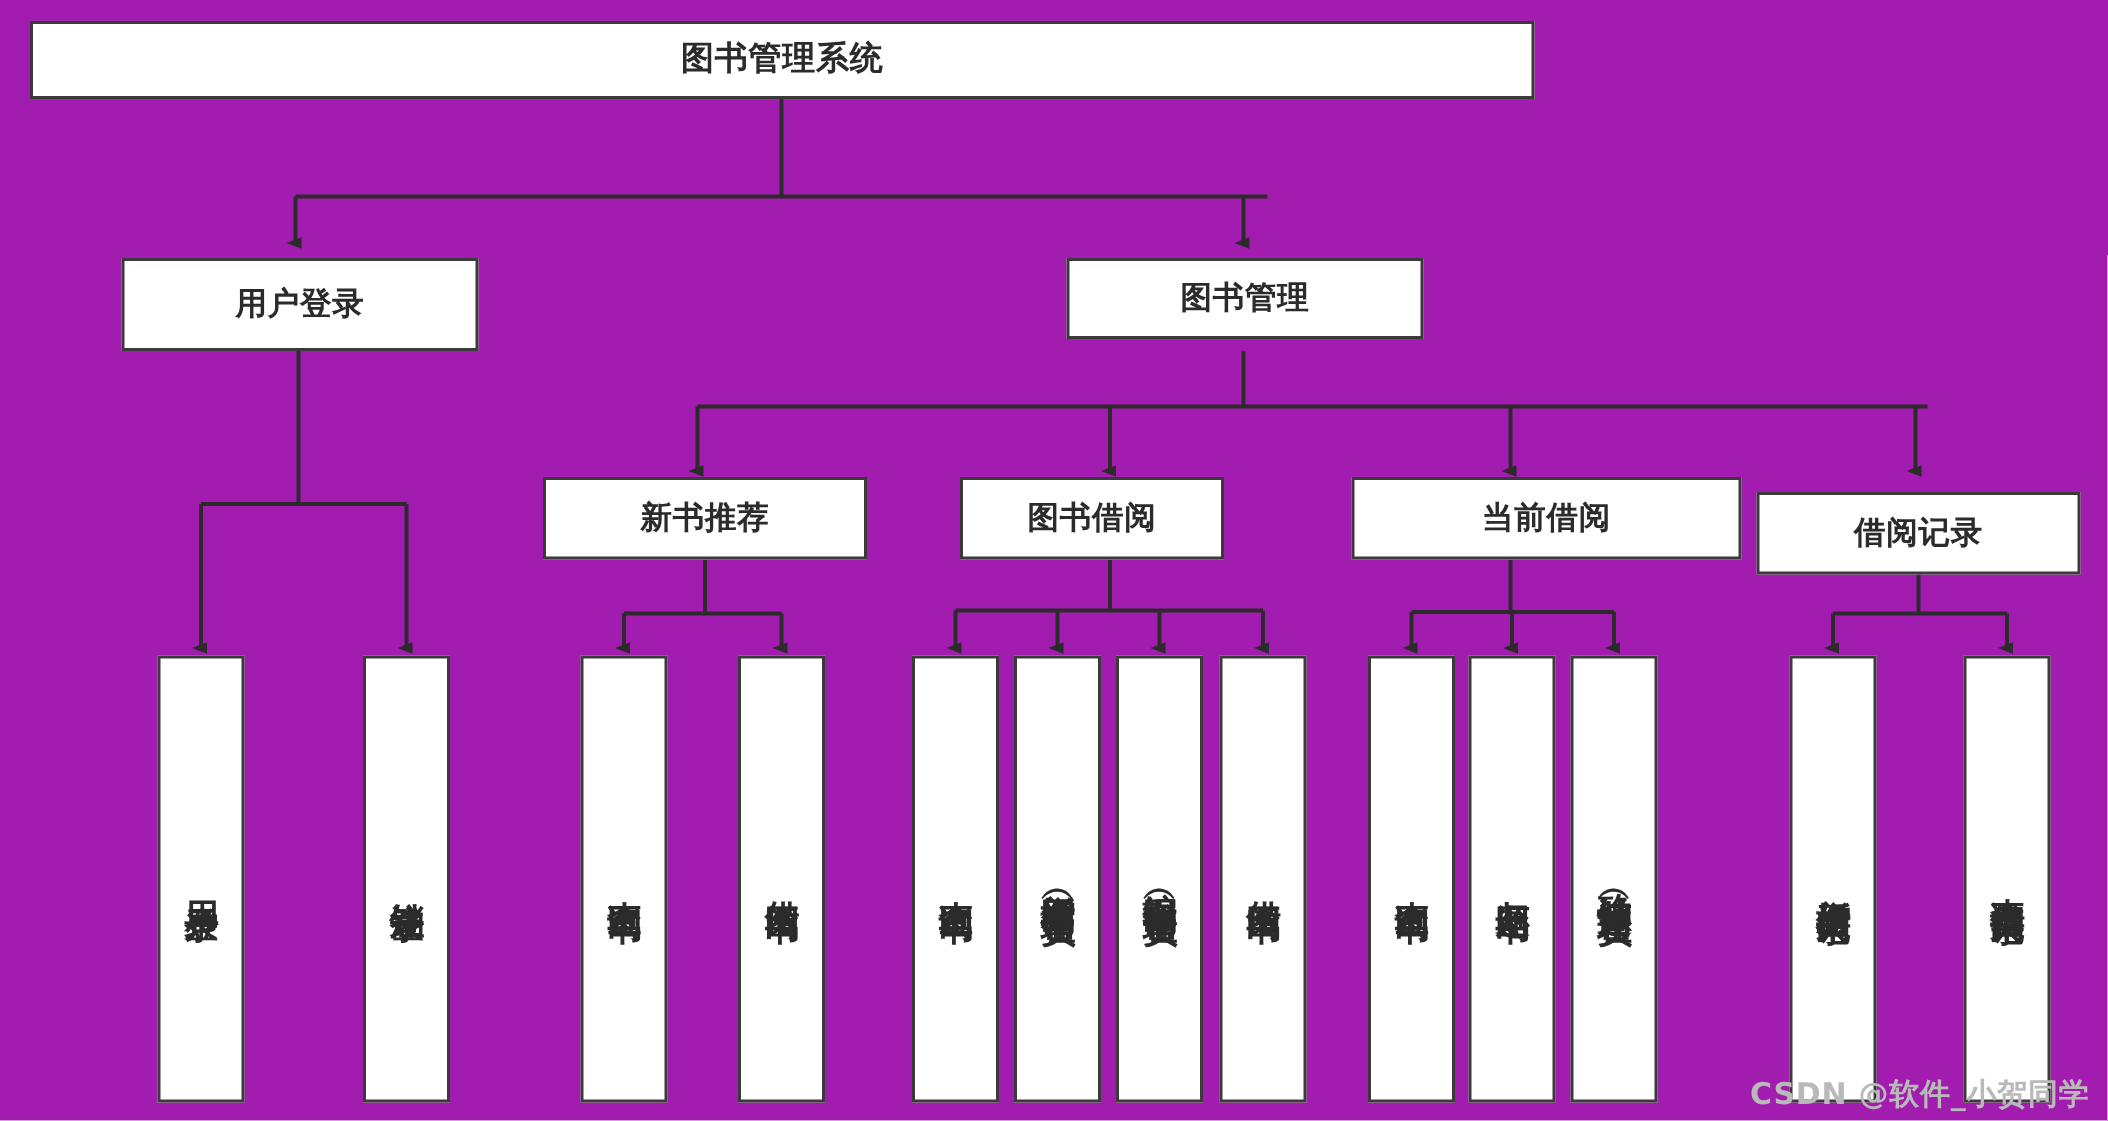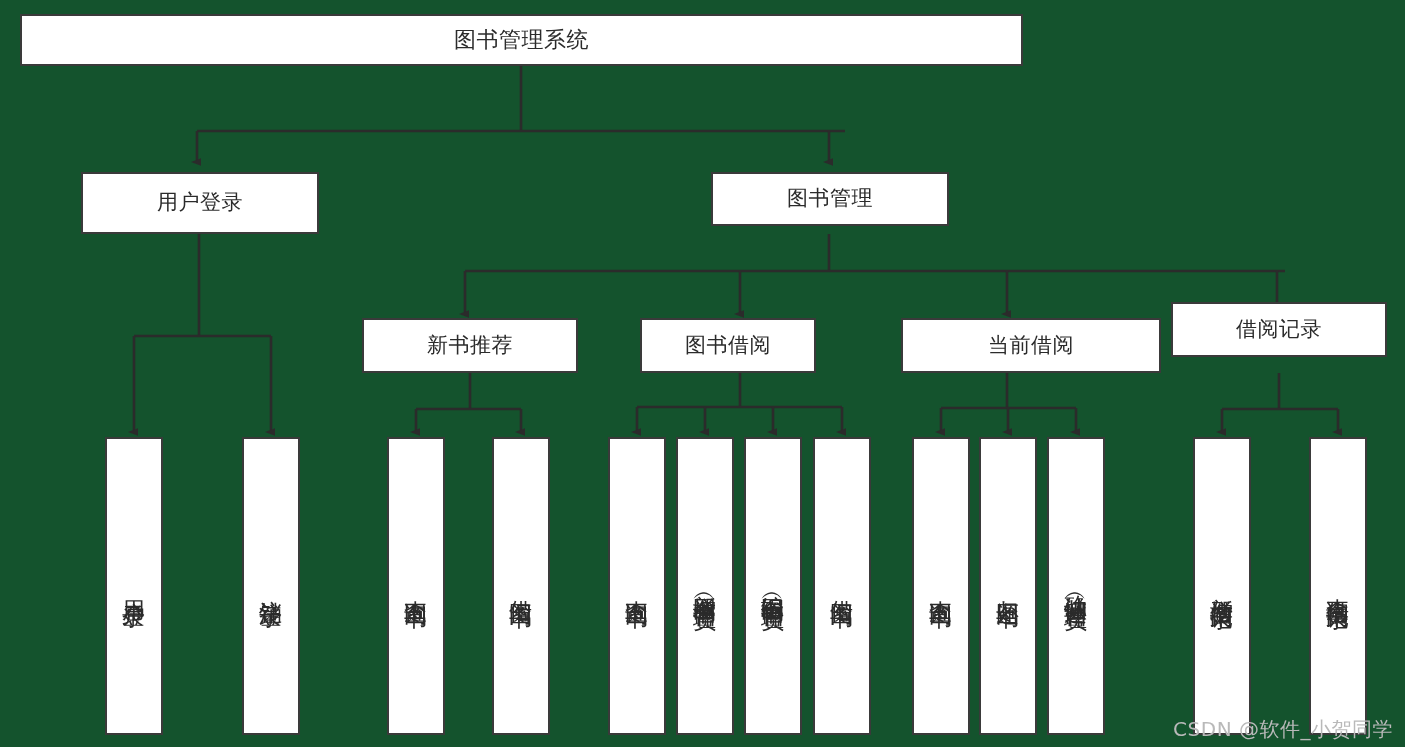--- a/index.html
+++ b/index.html
@@ -8,22 +8,23 @@
     padding: 0;
     background: #ffffff;
   }
   body {
     font-family: "DejaVu Sans", "Liberation Sans", sans-serif;
   }
   #diagram-root {
     position: relative;
     width: 1405px;
     height: 747px;
-    background: #14532d;
+    background: #a21caf;
     overflow: hidden;
+    font-weight: bold;
   }
   #edge-layer {
     position: absolute;
     left: 0;
     top: 0;
     width: 1405px;
     height: 747px;
     pointer-events: none;
   }
   .node {
@@ -147,21 +148,21 @@
   </div>
 
   <div class="node node-h" style="left:640px; top:318px; width:176px; height:55px;">
     <span class="node-label">图书借阅</span>
   </div>
 
   <div class="node node-h" style="left:901px; top:318px; width:260px; height:55px;">
     <span class="node-label">当前借阅</span>
   </div>
 
-  <div class="node node-h" style="left:1171px; top:302px; width:216px; height:55px;">
+  <div class="node node-h" style="left:1171px; top:328px; width:216px; height:55px;">
     <span class="node-label">借阅记录</span>
   </div>
 
   <div class="node node-v" style="left:105px; top:437px; width:58px; height:298px;">
     <span class="node-label">用户登录</span>
   </div>
 
   <div class="node node-v" style="left:242px; top:437px; width:58px; height:298px;">
     <span class="node-label">注销登录</span>
   </div>

